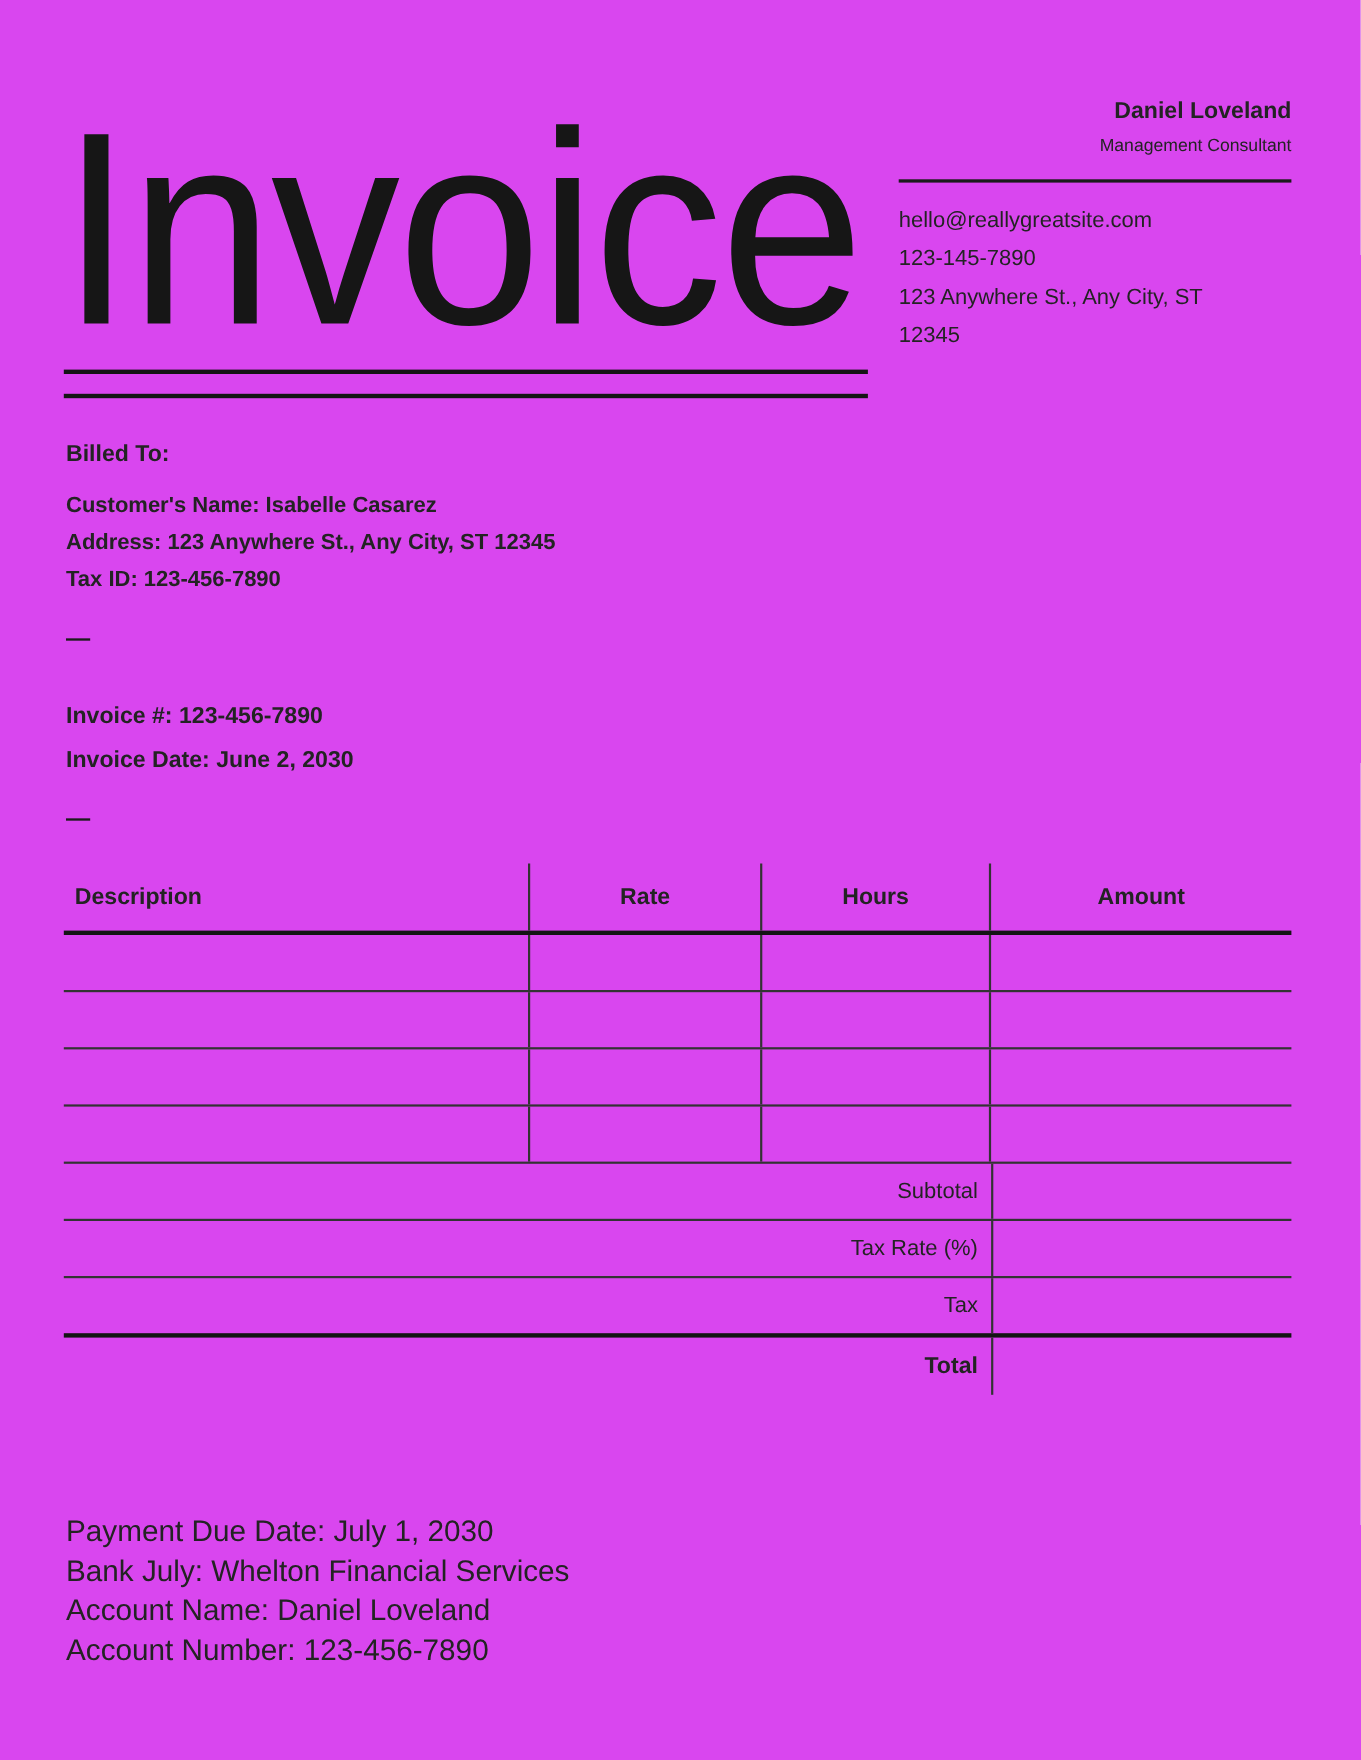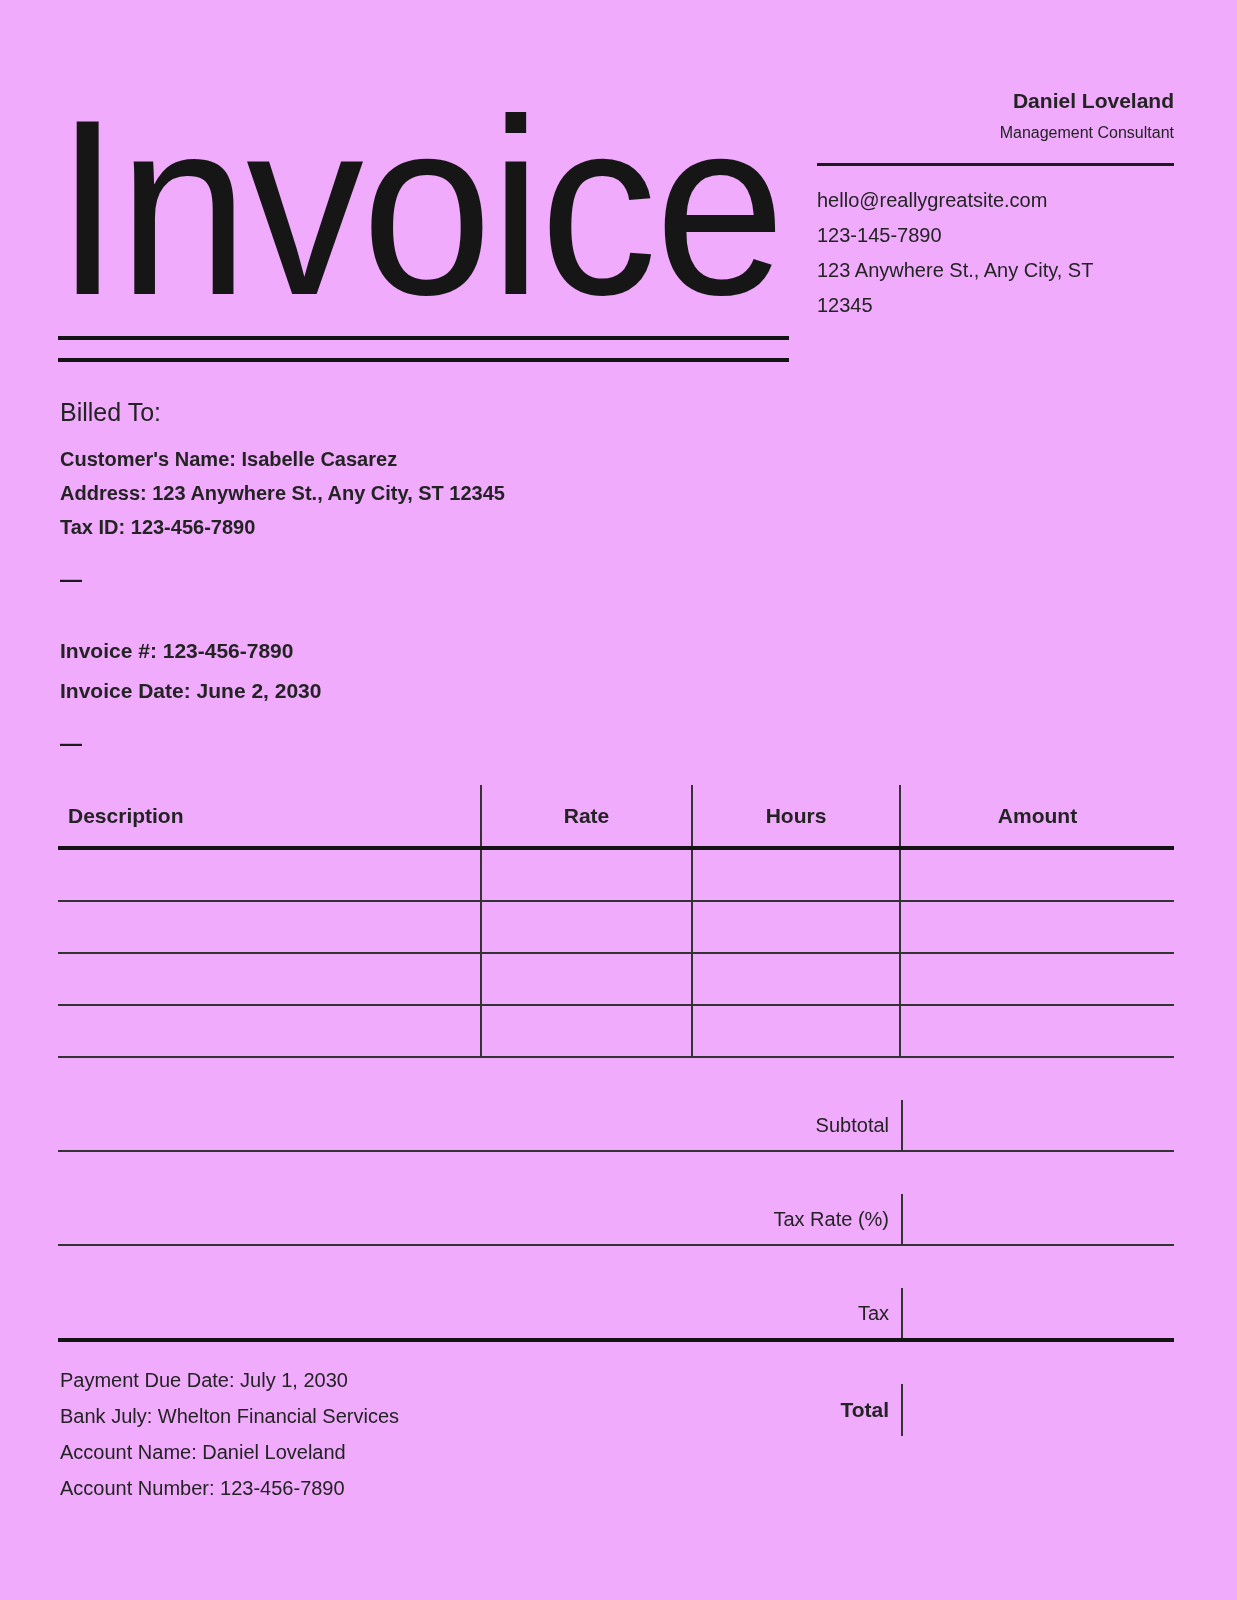--- a/index.html
+++ b/index.html
@@ -1,17 +1,17 @@
 <!DOCTYPE html>
 <html><head>
 <meta charset="utf-8">
 <style>
   html,body { margin:0; padding:0; background:#e8e8e8; }
   .page {
-    position:relative; width:1237px; height:1600px; background:#f0abfc;
+    position:relative; width:1237px; height:1600px; background:#d946ef;
     font-family:"Liberation Sans","DejaVu Sans",sans-serif; color:#232323;
     overflow:hidden; margin:0 auto;
   }
   
   .title {
     position:absolute; left:55px; top:93px;
     font-size:250px; line-height:230px; letter-spacing:-0.01em;
     transform:scaleX(0.94); transform-origin:left top;
     color:#161616; white-space:nowrap; font-weight:normal;
   }
@@ -21,51 +21,51 @@
 
   
   .contact { position:absolute; left:817px; top:88px; width:357px; }
   .c-name  { font-size:21px; font-weight:bold; line-height:26px; text-align:right; }
   .c-role  { font-size:16px; line-height:30px; margin-top:4px; text-align:right; }
   .c-rule  { height:3px; background:#1b1b1b; margin-top:15px; }
   .c-lines { margin-top:17px; width:322px; font-size:20px; line-height:35px; }
 
   
   .billed { position:absolute; left:60px; top:399px; width:700px; }
-  .section-heading { font-size:25px; font-weight:normal; line-height:27px; }
+  .section-heading { font-size:21px; font-weight:bold; line-height:27px; }
   .billed-lines { margin-top:16px; font-size:20px; line-height:34px;font-weight:bold; }
   .dash { margin-top:24px; font-size:22px; font-weight:bold; line-height:24px; color:#1b1b1b; }
   .dash.second { margin-top:28px; }
   .meta-line { margin-top:45px; font-size:21px; font-weight:bold; line-height:27px; }
   .meta-line.date { margin-top:13px; }
 
   
   .items { position:absolute; left:58px; top:785px; width:1116px; }
   .t-head, .t-row { display:grid; grid-template-columns:424px 211px 208px 273px; }
   .t-head { height:61px; border-bottom:4px solid #141414; }
   .t-head > div {
     display:flex; align-items:center; justify-content:center;
     font-size:21px; font-weight:bold;
   }
   .t-head > div:first-child { justify-content:flex-start; padding-left:10px; }
   .t-row { height:52px; border-bottom:2px solid #333333; box-sizing:border-box; }
   .col-line { border-right:2px solid #333333; }
-  .s-row { display:grid; grid-template-columns:843px 273px; height:52px; border-bottom:2px solid #333333; box-sizing:border-box;margin-top:42px; }
+  .s-row { display:grid; grid-template-columns:843px 273px; height:52px; border-bottom:2px solid #333333; box-sizing:border-box; }
   .s-label {
     display:flex; align-items:center; justify-content:flex-end;
     padding-right:12px; font-size:20px;
   }
   .s-value { border-left:2px solid #333333; }
   .s-row.tax   { height:54px; border-bottom:4px solid #141414; }
   .s-row.total { border-bottom:none; }
   .s-row.total .s-label { font-weight:bold; font-size:21px; }
 
   
   .payment { position:absolute; left:60px; top:1352px; width:700px; }
-  .payment-lines { margin-top:10px; font-size:20px; line-height:36px; }
+  .payment-lines { margin-top:22px; font-size:27px; line-height:36px; }
 </style>
 </head>
 <body>
 
 <div class="page">
 
   <div class="title">Invoice</div>
   <div class="rule rule-a"></div>
   <div class="rule rule-b"></div>
 

